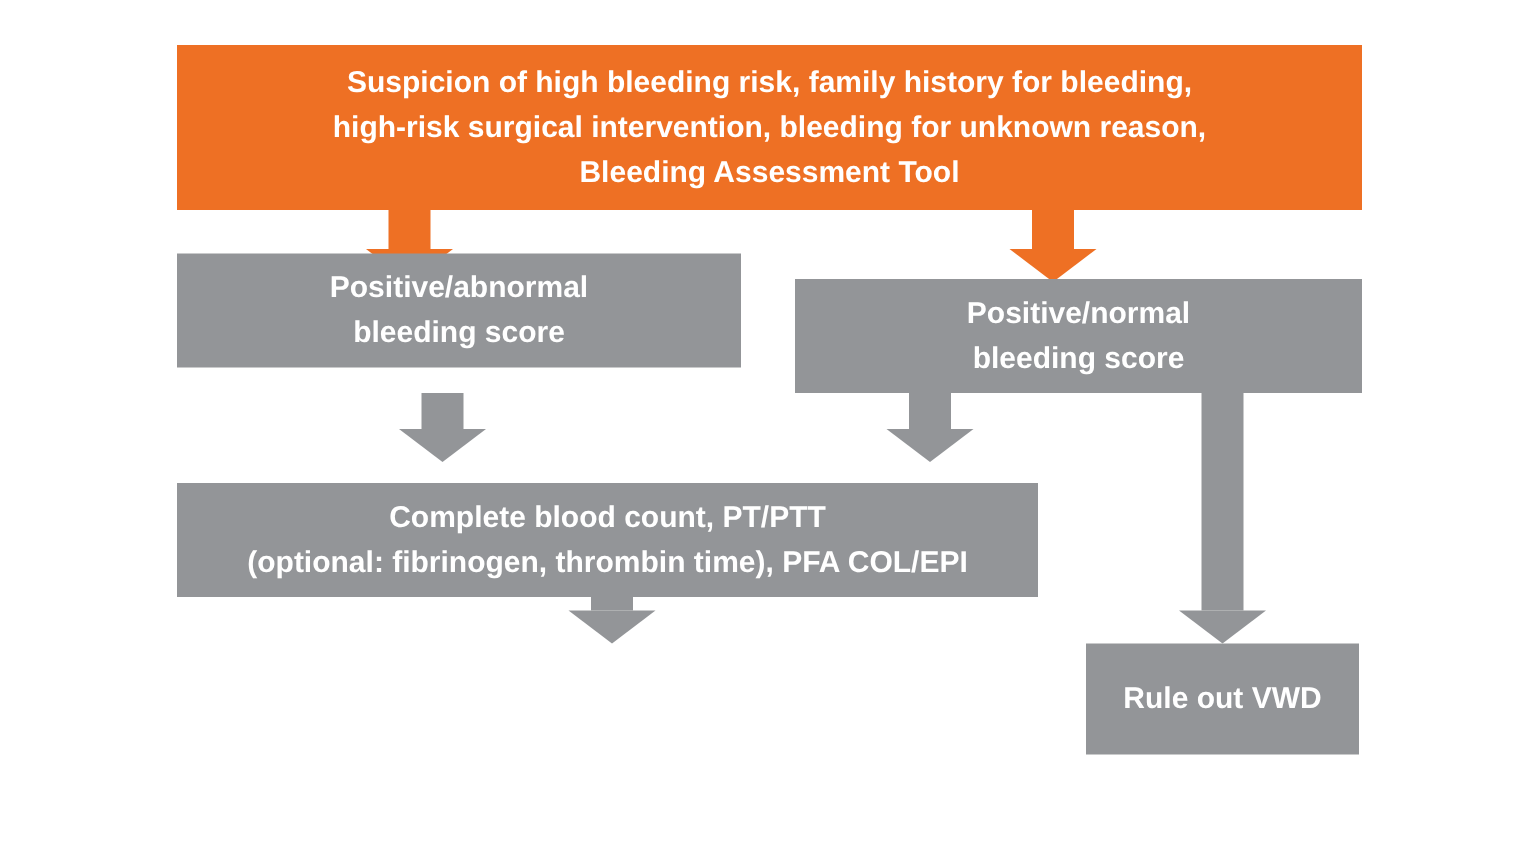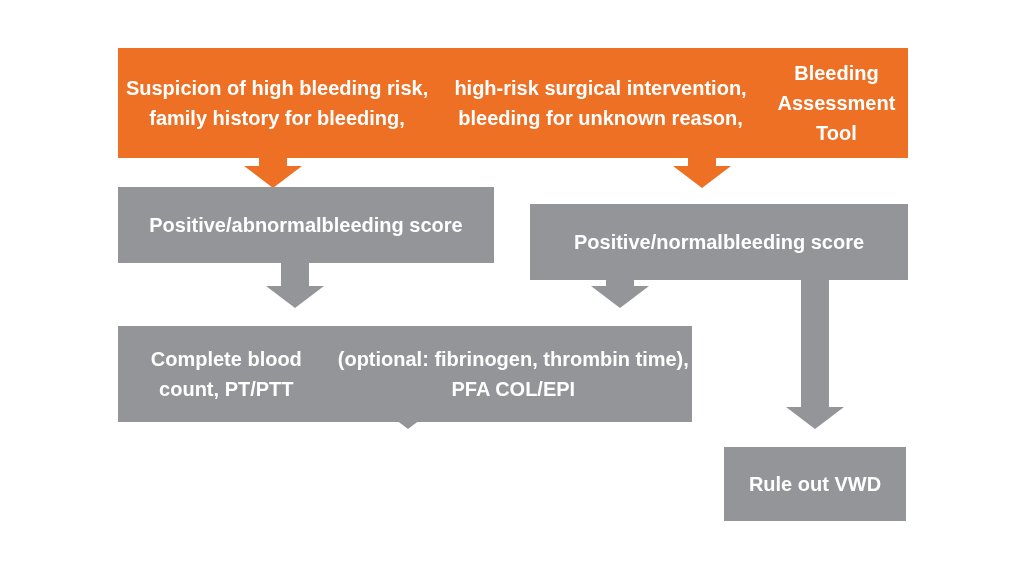--- a/index.html
+++ b/index.html
@@ -10,30 +10,29 @@
   .stage {
     position: relative;
     width: 1024px;
     height: 576px;
     background: var(--background, #ffffff);
     overflow: hidden;
   }
   .box {
     position: absolute;
     display: flex;
-    flex-direction: row;
+    flex-direction: column;
     justify-content: center;
     align-items: center;
     text-align: center;
     color: var(--box_text, #ffffff);
     font-weight: bold;
     font-size: 20px;
     line-height: 30px;
     box-sizing: border-box;
-    margin-top: 18px;
   }
   .box.orange { background: var(--orange, #ee7024); }
   .box.gray   { background: var(--gray, #939598); }
 
   
   .arrow {
     position: absolute;
     width: 58px;
     display: flex;
     flex-direction: column;
@@ -100,21 +99,21 @@
   <div class="arrow gray-arrow" style="left:591px; top:262px;">
     <div class="stem" style="height:24px;"></div>
     <div class="head"></div>
   </div>
 
   <div class="arrow gray-arrow" style="left:786px; top:262px;">
     <div class="stem" style="height:145px;"></div>
     <div class="head"></div>
   </div>
 
-  <div class="box gray" style="left:118px; top:308px; width:574px; height:96px;">
+  <div class="box gray" style="left:118px; top:322px; width:574px; height:76px;">
     <div>Complete blood count, PT/PTT</div>
     <div>(optional: fibrinogen, thrombin time), PFA COL/EPI</div>
   </div>
 
   <div class="arrow gray-arrow" style="left:379px; top:386px;">
     <div class="stem" style="height:21px;"></div>
     <div class="head"></div>
   </div>
 
 

